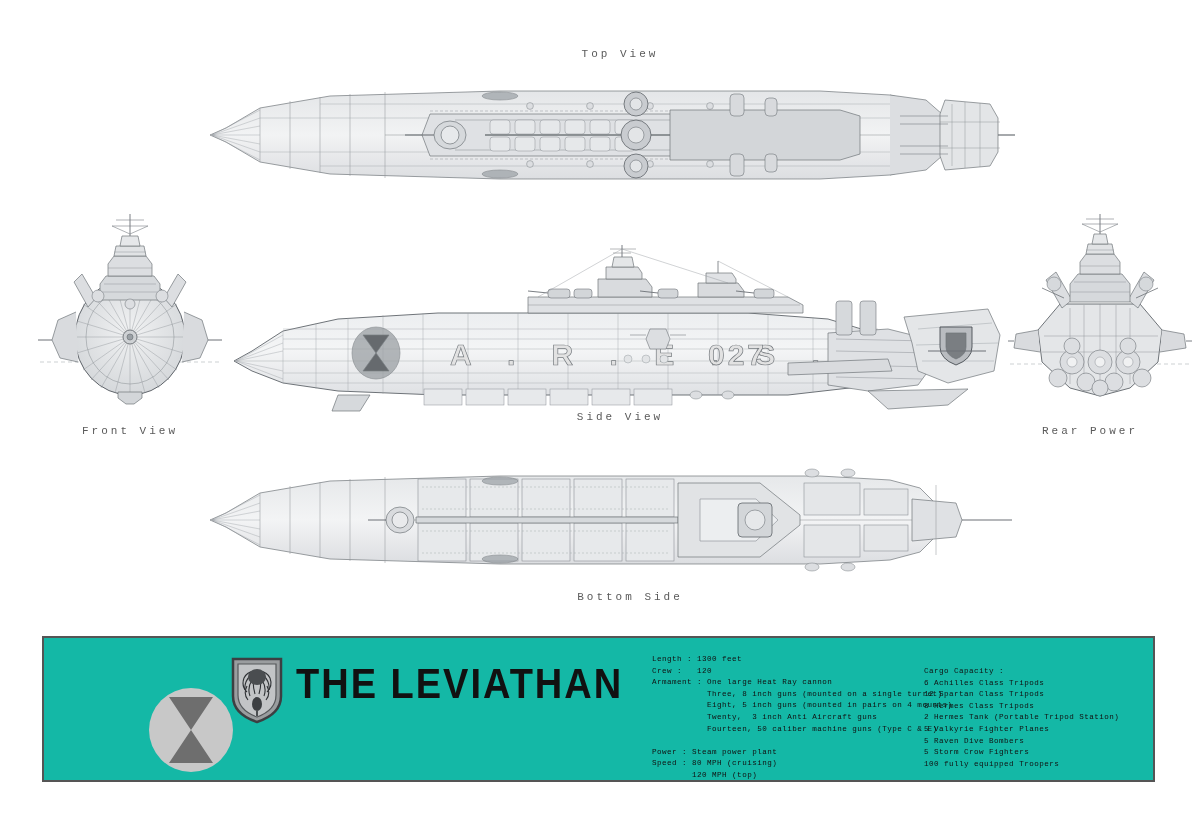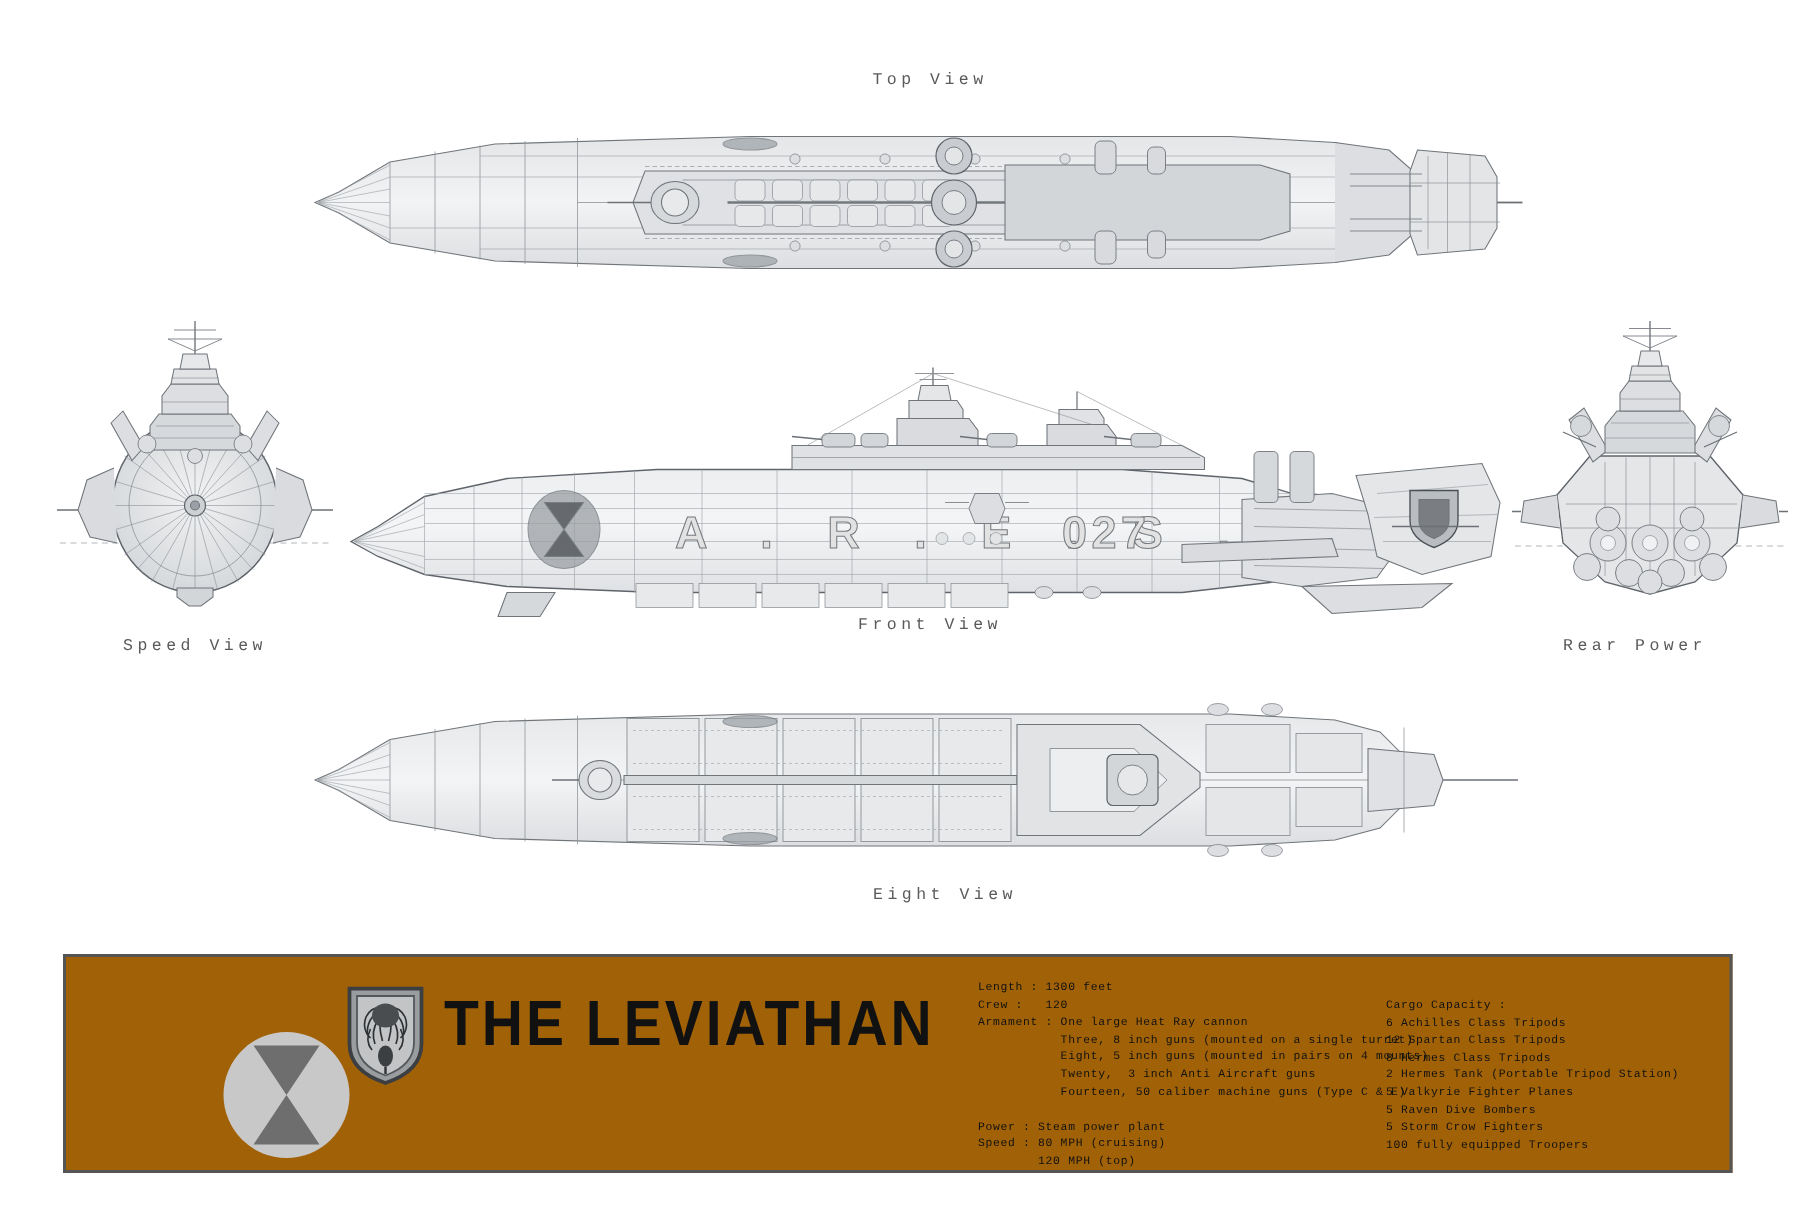--- a/index.html
+++ b/index.html
@@ -11,21 +11,21 @@
   
   .view-label{position:absolute;font-family:"Liberation Mono","DejaVu Sans Mono",monospace;
     font-size:11px;letter-spacing:3px;color:#5a5a5a;white-space:nowrap;text-align:center;}
 
   
   .view{position:absolute;}
   .view svg{display:block;overflow:visible;}
 
   
   .infobox{position:absolute;left:42px;top:636px;width:1113px;height:146px;
-    border:2px solid #555;background:#a16207;box-sizing:border-box;}
+    border:2px solid #555;background:#14b8a6;box-sizing:border-box;}
 
   .emblem{position:absolute;left:105px;top:50px;width:84px;height:84px;}
   .emblem .disc{position:absolute;inset:0;border-radius:50%;background:#c8c8c8;}
   .emblem .hg{position:absolute;left:50%;top:8%;transform:translateX(-50%);}
 
   .crest{position:absolute;left:186px;top:18px;width:54px;height:68px;}
 
   .titleblock{position:absolute;left:252px;top:24px;}
   .title{font-family:"Liberation Sans","DejaVu Sans",sans-serif;font-weight:bold;
     font-size:38px;letter-spacing:2px;color:#111;line-height:1;white-space:nowrap;
@@ -149,21 +149,21 @@
         <g stroke="#797e83" stroke-width="0.6">
           <path d="M700 46 L748 46 M700 54 L748 54 M700 76 L748 76 M700 84 L748 84"></path>
         </g>
 
         <ellipse cx="300" cy="26" rx="18" ry="4" fill="#9aa0a5" opacity=".7"></ellipse>
         <ellipse cx="300" cy="104" rx="18" ry="4" fill="#9aa0a5" opacity=".7"></ellipse>
       </g>
     </svg>
   </div>
 
-  <div class="view-label" style="left:40px;top:425px;width:180px;">Speed View</div>
+  <div class="view-label" style="left:40px;top:425px;width:180px;">Front View</div>
 
   <div class="view" style="left:38px;top:212px;width:185px;height:185px;">
     <svg width="185" height="185" viewBox="0 0 185 185">
       <defs>
         <radialGradient id="gFront" cx="50%" cy="45%" r="60%">
           <stop offset="0%" stop-color="#f1f2f3"></stop>
             <stop offset="100%" stop-color="#d3d6d9"></stop>
         </radialGradient>
       </defs>
       <g stroke="#70757a" fill="none" stroke-width="0.7">
@@ -210,21 +210,21 @@
           <circle cx="60" cy="84" r="6"></circle>
             <circle cx="124" cy="84" r="6"></circle>
           <circle cx="92" cy="92" r="5"></circle>
         </g>
 
         <path d="M80 180 L80 186 L88 192 L96 192 L104 186 L104 180 Z" fill="#d3d6d9"></path>
       </g>
     </svg>
   </div>
 
-  <div class="view-label" style="left:540px;top:411px;width:160px;">Front View</div>
+  <div class="view-label" style="left:540px;top:411px;width:160px;">Side View</div>
 
   <div class="view" style="left:228px;top:243px;width:760px;height:172px;">
     <svg width="760" height="172" viewBox="0 0 760 172">
       <defs>
         <linearGradient id="gSide" x1="0" y1="0" x2="0" y2="1">
           <stop offset="0%" stop-color="#eceef0"></stop>
           <stop offset="45%" stop-color="#f4f5f6"></stop>
           <stop offset="100%" stop-color="#dfe1e4"></stop>
         </linearGradient>
       </defs>
@@ -391,21 +391,21 @@
         <path d="M74 12 L110 12 M78 7 L106 7" stroke="#797e83" stroke-width="0.6"></path>
         <path d="M74 12 L92 20 L110 12" stroke="#797e83" stroke-width="0.6"></path>
 
         <g stroke="#6c7176" stroke-width="0.8">
           <path d="M56 86 L34 76 M128 86 L150 76"></path>
         </g>
       </g>
     </svg>
   </div>
 
-  <div class="view-label" style="left:540px;top:591px;width:180px;">Eight View</div>
+  <div class="view-label" style="left:540px;top:591px;width:180px;">Bottom Side</div>
 
   <div class="view" style="left:200px;top:455px;width:820px;height:130px;">
     <svg width="820" height="130" viewBox="0 0 820 130">
       <defs>
         <linearGradient id="gBot" x1="0" y1="0" x2="0" y2="1">
           <stop offset="0%" stop-color="#e6e8ea"></stop>
           <stop offset="50%" stop-color="#f3f4f5"></stop>
           <stop offset="100%" stop-color="#dcdee1"></stop>
         </linearGradient>
       </defs>

